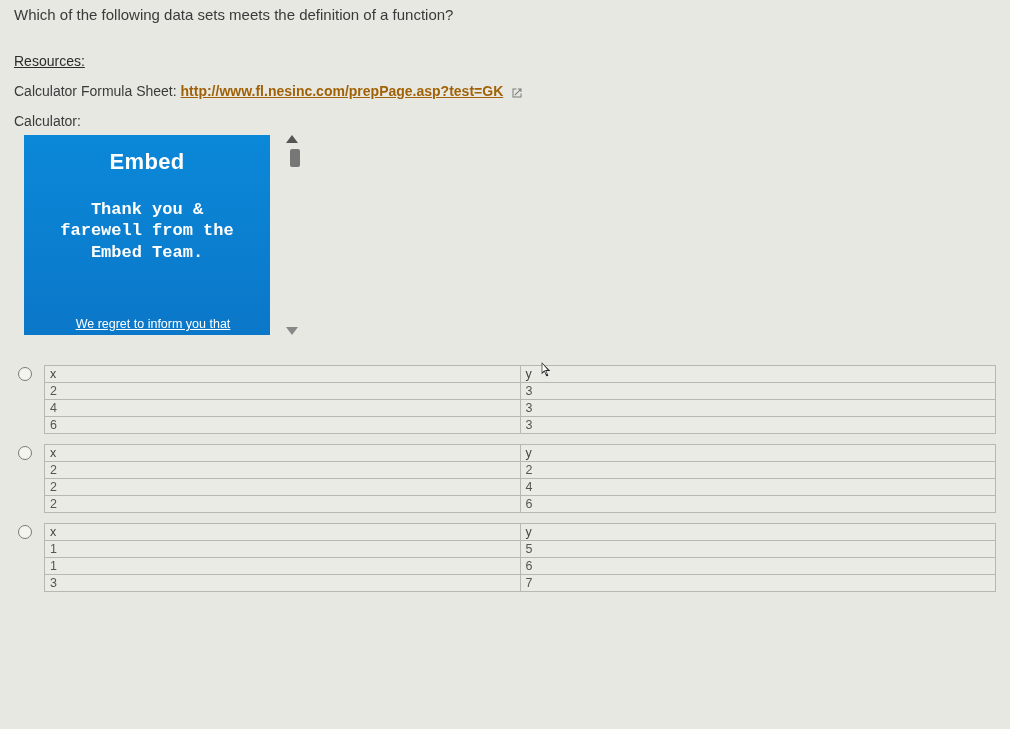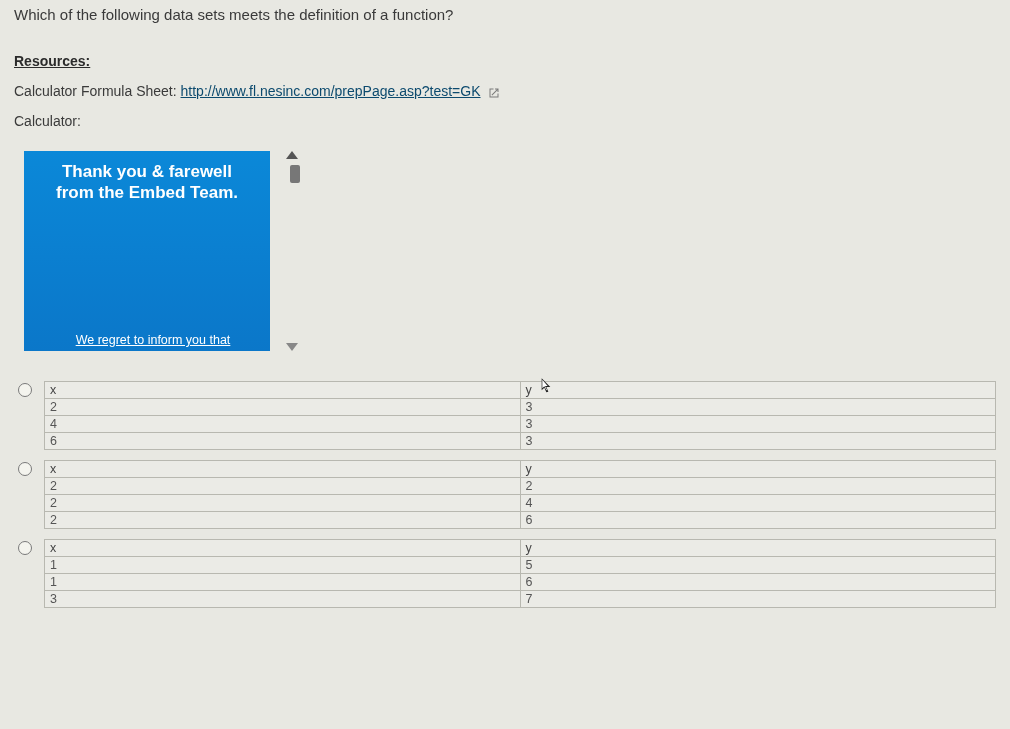--- a/index.html
+++ b/index.html
@@ -16,44 +16,45 @@
   }
   .question {
     font-size: 15px;
     color: #3a3a3a;
     margin: 0 0 30px 0;
     font-weight: 500;
   }
   .resources-label {
     font-size: 14px;
     text-decoration: underline;
-    font-weight: 700;
+    font-weight: 400;
     margin-bottom: 14px;
     color: #2b2b2b;
   }
   .sheet-line {
     font-size: 14px;
     color: #3a3a3a;
     margin-bottom: 14px;
   }
   .sheet-line a {
-    color: #0c4a6e;
+    color: #a16207;
     text-decoration: underline;
+    font-weight: bold;
   }
   .ext-icon {
     display: inline-block;
     width: 12px; height: 12px;
     vertical-align: middle;
     margin-left: 4px;
   }
   .ext-icon svg { width: 12px; height: 12px; fill: #7a7a7a; }
   .calc-label {
     font-size: 14px;
     color: #3a3a3a;
-    margin-bottom: 22px;
+    margin-bottom: 6px;
   }
   .embed-wrap {
     position: relative;
     width: 260px;
     margin-left: 10px;
     margin-bottom: 30px;
   }
   .embed-card {
     width: 246px;
     height: 200px;
@@ -68,20 +69,21 @@
     font-weight: 700;
     font-size: 22px;
     margin: 4px 0 24px 0;
     letter-spacing: .3px;
   }
   .embed-msg {
     font-weight: 700;
     font-size: 17px;
     line-height: 1.25;
     padding: 0 18px;
+    font-family: Liberation Mono, monospace;
   }
   .embed-footer {
     position: absolute;
     bottom: 4px;
     left: 12px; right: 0;
     font-size: 12.5px;
     text-decoration: underline;
     color: #fff;
   }
   .scroll-arrow {
@@ -158,20 +160,21 @@
       <svg viewBox="0 0 24 24">
           <path d="M14 3v2h3.59L7.05 15.54l1.41 1.41L19 6.41V10h2V3h-7zM5 5h6V3H3v18h18v-8h-2v6H5V5z"></path>
         </svg>
     </span>
   </div>
 
   <div class="calc-label">Calculator:</div>
 
   <div class="embed-wrap">
     <div class="embed-card">
+      <div class="embed-title">Embed</div>
       <div class="embed-msg">Thank you &amp; farewell from the Embed Team.</div>
       <div class="embed-footer">We regret to inform you that</div>
     </div>
     <div class="scroll-arrow scroll-up"></div>
     <div class="scroll-thumb"></div>
     <div class="scroll-arrow scroll-down"></div>
   </div>
 
   <div class="options">
 

